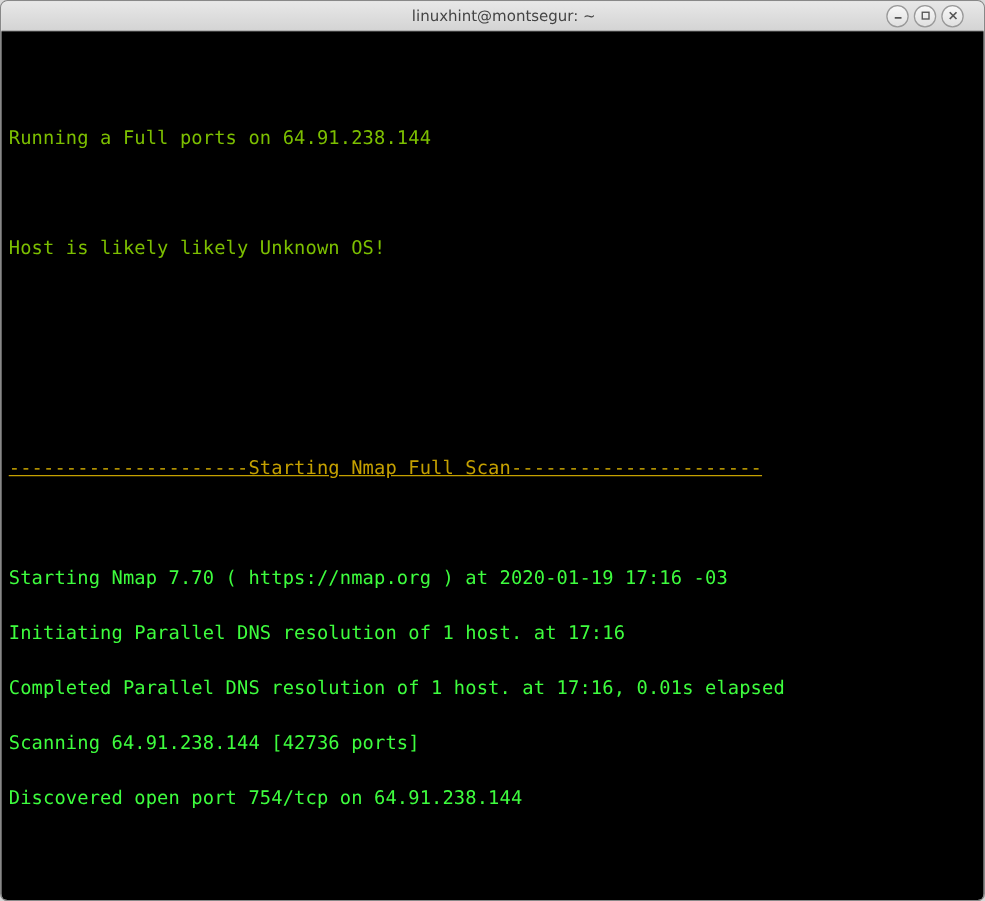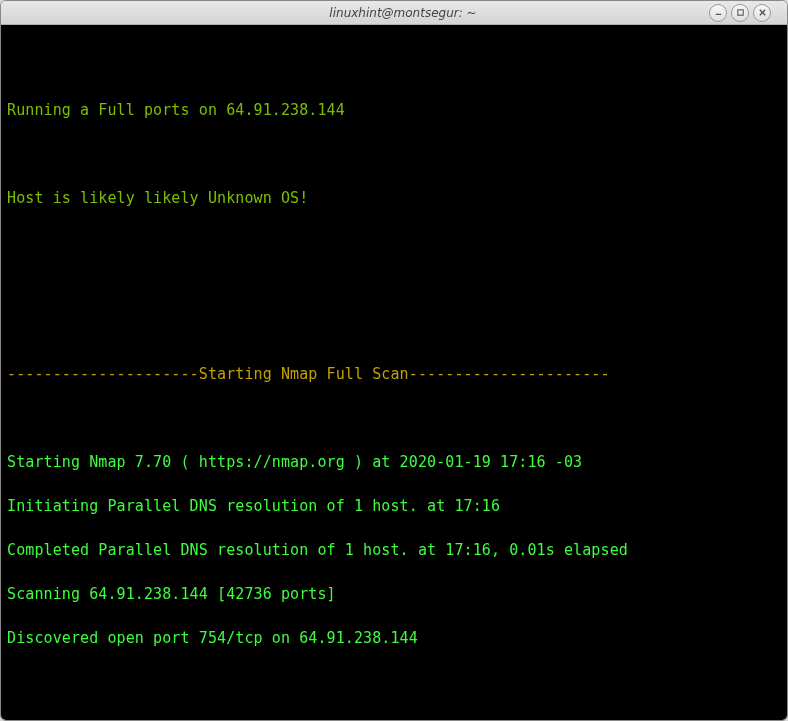--- a/index.html
+++ b/index.html
@@ -25,21 +25,20 @@
       background: linear-gradient(to bottom, #e8e8e8, #d4d4d4);
       border-bottom: 1px solid #b0b0b0;
       height: 24px;
       display: flex;
       align-items: center;
       justify-content: space-between;
       padding: 0 16px;
       font-family: "DejaVu Sans", sans-serif;
       font-size: 12px;
       color: #444;
-      font-style: italic;
     }
     .titlebar-center {
       flex: 1;
       text-align: center;
       font-weight: normal;
     }
     .titlebar-left {
       width: 80px;
       display: flex;
       align-items: center;
@@ -74,21 +73,21 @@
       line-height: 22px;
       padding: 8px 6px;
       height: calc(100% - 24px);
       white-space: pre;
       overflow: hidden;
       letter-spacing: 0.1px;
     }
     .prompt-yellow { color: #c4a000; }
     .green-light { color: #7cbf00; }
     .green-normal { color: #3efd3e; }
-    .yellow-warn { color: #c4a000; }
+    .yellow-warn { color: #c4a000; text-decoration: underline; }
     .line { display: block; }
   </style>
 </head>
 <body>
 
 <div class="window">
   <div class="titlebar">
     <div class="titlebar-left"></div>
     <div class="titlebar-center">linuxhint@montsegur: ~</div>
     <div class="titlebar-right">

